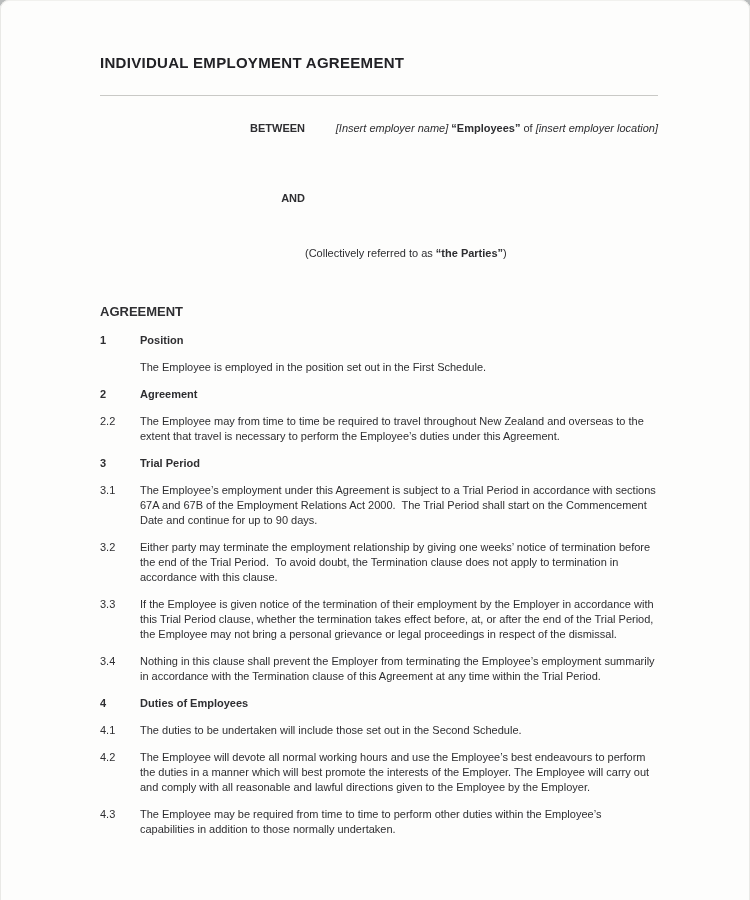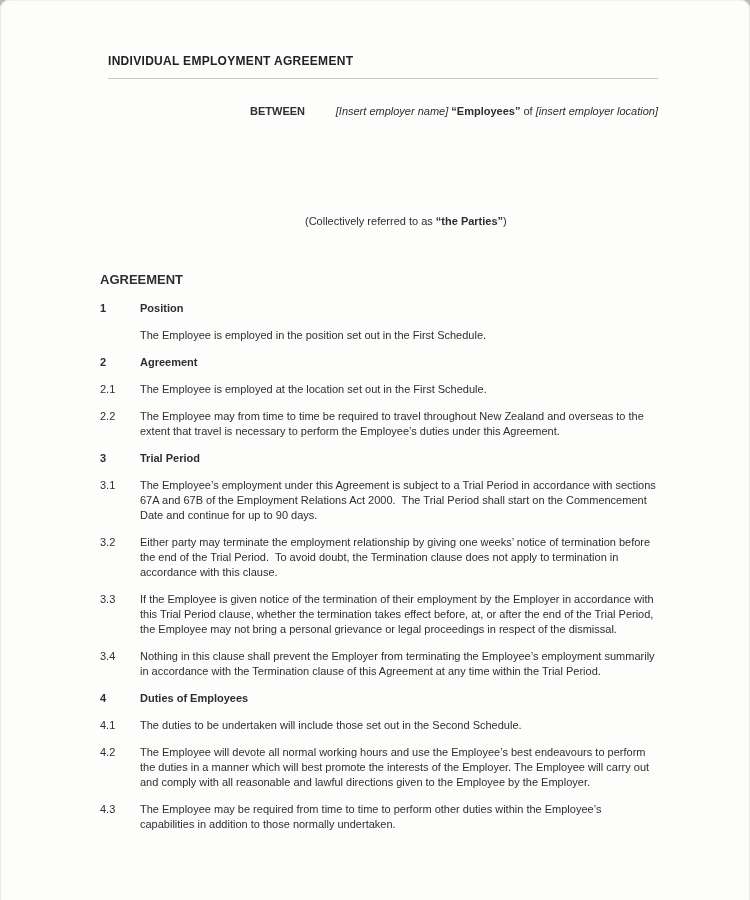--- a/index.html
+++ b/index.html
@@ -18,26 +18,26 @@
     overflow: hidden;
     color: #2e2e31;
   }
   .content {
     position: absolute;
     left: 100px;
     top: 54px;
     width: 558px;
   }
   .doc-title {
-    font-size: 12px;
+    font-size: 15px;
     font-weight: bold;
     letter-spacing: 0.3px;
     color: #222226;
-    margin: 0 0 25px 8px;
-    padding-bottom: 10px;
+    margin: 0 0 25px 0;
+    padding-bottom: 24px;
     border-bottom: 1px solid #c9c9c6;
   }
   .party-row {
     display: grid;
     grid-template-columns: 205px 1fr;
     font-size: 11px;
     line-height: 15px;
     margin-bottom: 55px;
     text-align: right;
   }
@@ -75,42 +75,39 @@
   <div class="content">
 
     <h1 class="doc-title">INDIVIDUAL EMPLOYMENT AGREEMENT</h1>
 
     <div class="party-row">
       <div class="party-label">BETWEEN</div>
       <div class="party-text"><span class="seg-bi">[Insert employer name]</span> <span class="seg-b">“Employees”</span><span> of </span><span class="seg-bi">[insert employer location]</span></div>
     </div>
 
     <div class="party-row second">
+      <div class="party-label">AND</div>
     </div>
 
     <div class="collective-line"><span>(Collectively referred to as </span><span class="seg-b">“the Parties”</span><span>)</span></div>
 
     <div class="agreement-heading">AGREEMENT</div>
 
     <div>
         <div class="clause-row heading">
           <div class="clause-num">1</div>
           <div class="clause-text">Position</div>
         </div>
         <div class="clause-row">
           <div class="clause-num"></div>
           <div class="clause-text">The Employee is employed in the position set out in the First Schedule.</div>
         </div>
         <div class="clause-row heading">
           <div class="clause-num">2</div>
           <div class="clause-text">Agreement</div>
-        </div>
-        <div class="clause-row">
-          <div class="clause-num">2.1</div>
-          <div class="clause-text">The Employee is employed at the location set out in the First Schedule.</div>
         </div>
         <div class="clause-row">
           <div class="clause-num">2.2</div>
           <div class="clause-text">The Employee may from time to time be required to travel throughout New Zealand and overseas to the extent that travel is necessary to perform the Employee’s duties under this Agreement.</div>
         </div>
         <div class="clause-row heading">
           <div class="clause-num">3</div>
           <div class="clause-text">Trial Period</div>
         </div>
         <div class="clause-row">

